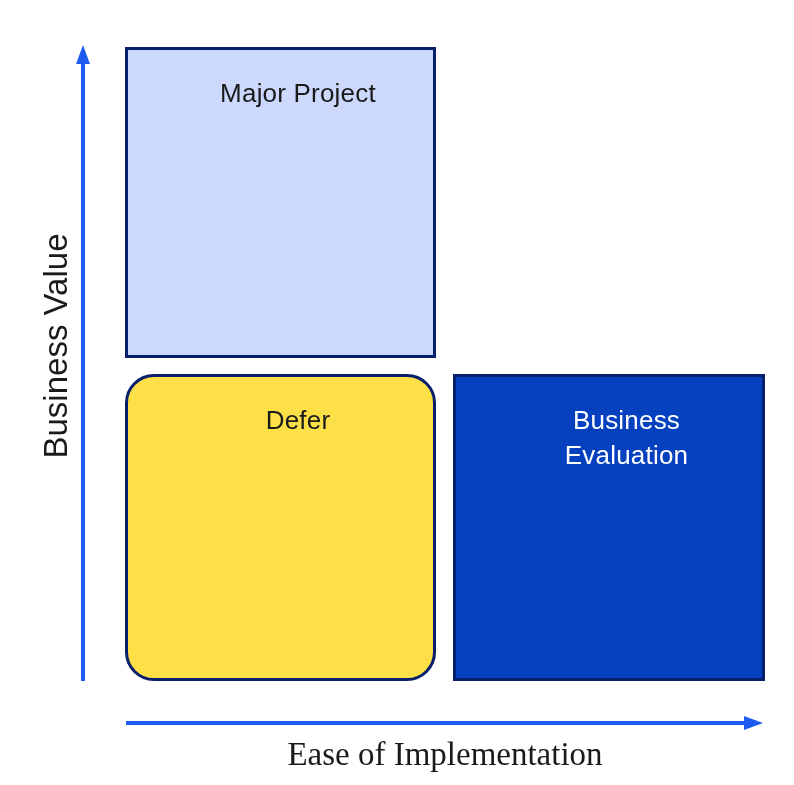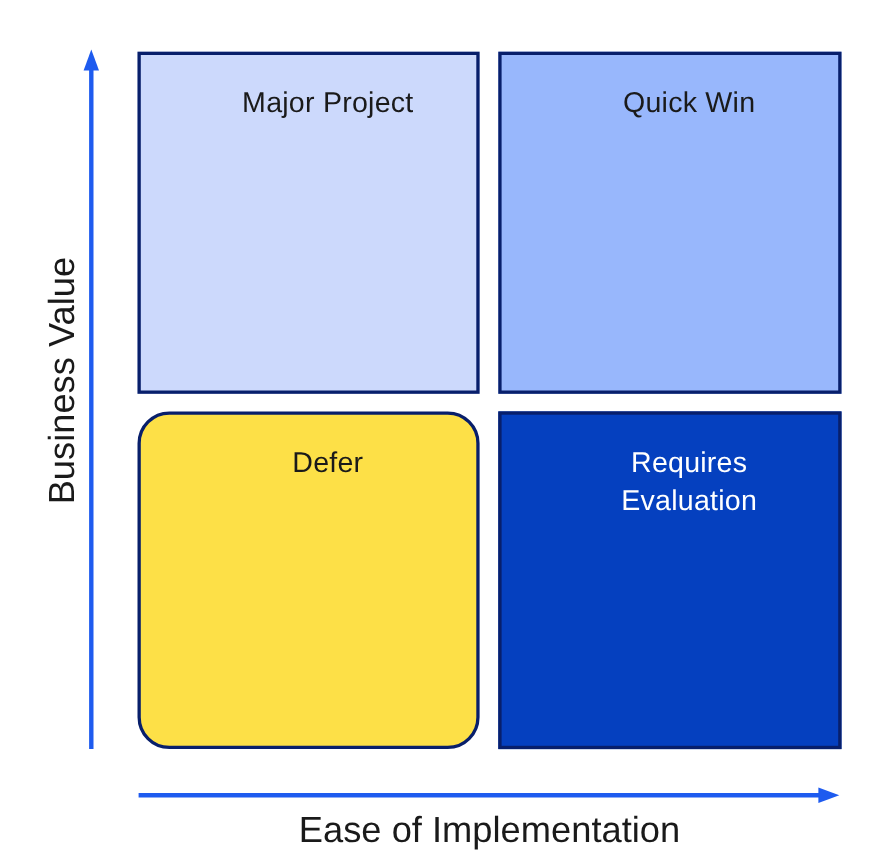--- a/index.html
+++ b/index.html
@@ -52,20 +52,21 @@
   }
   .x-axis-label {
     position: absolute;
     top: 734px;
     left: 445px;
     transform: translateX(-50%);
     white-space: nowrap;
     font-size: 33px;
     line-height: 40px;
     color: var(--text-color, #1a1a1a);
+    font-family: Liberation Serif, serif;
   }
 </style>
 </head>
 <body style="background: rgb(255, 255, 255);">
 
 <div class="canvas">
 
   <svg class="axes-svg" viewBox="0 0 794 785" xmlns="http://www.w3.org/2000/svg">
     <g>
       <line x1="83" y1="681" x2="83" y2="60" stroke="var(--axis-color, #1e5bef)" stroke-width="4"></line>
@@ -76,28 +77,25 @@
       <polygon points="763,723 744,716 744,730" fill="var(--axis-color, #1e5bef)"></polygon>
     </g>
   </svg>
 
   <div class="y-axis-label">Business Value</div>
 
   <div class="quadrant q-tl" style="background: rgb(204, 217, 252); color: rgb(26, 26, 26); border-color: rgb(8, 31, 107);">
     <div class="q-label">Major Project</div>
   </div>
 
-  <div class="quadrant q-tr" style="background: rgb(152, 183, 252); color: rgb(26, 26, 26); border-color: rgb(8, 31, 107);">
-    <div class="q-label">Quick Win</div>
-  </div>
 
   <div class="quadrant q-bl" style="background: #fde047; color: rgb(26, 26, 26); border-color: rgb(8, 31, 107); border-radius: 29px;">
     <div class="q-label">Defer</div>
   </div>
 
   <div class="quadrant q-br" style="background: rgb(5, 64, 191); color: rgb(255, 255, 255); border-color: rgb(8, 31, 107);">
-    <div class="q-label">Requires
+    <div class="q-label">Business
 Evaluation</div>
   </div>
 
   <div class="x-axis-label">Ease of Implementation</div>
 
 </div>
 
 </body></html>

